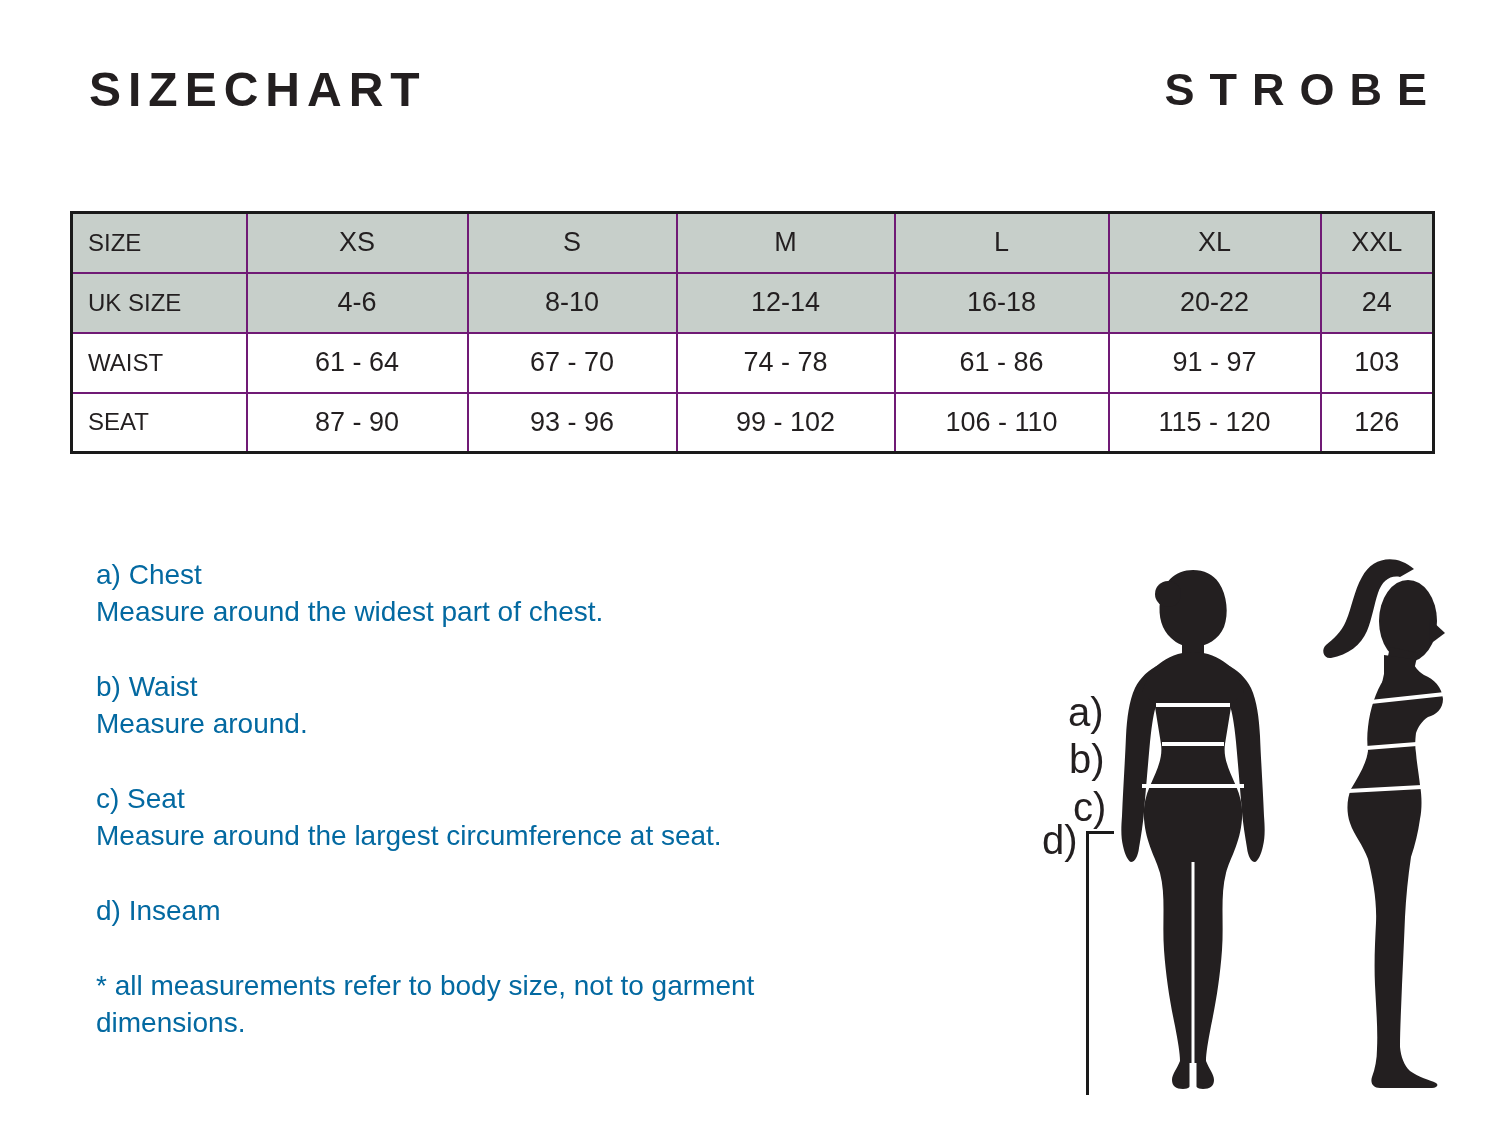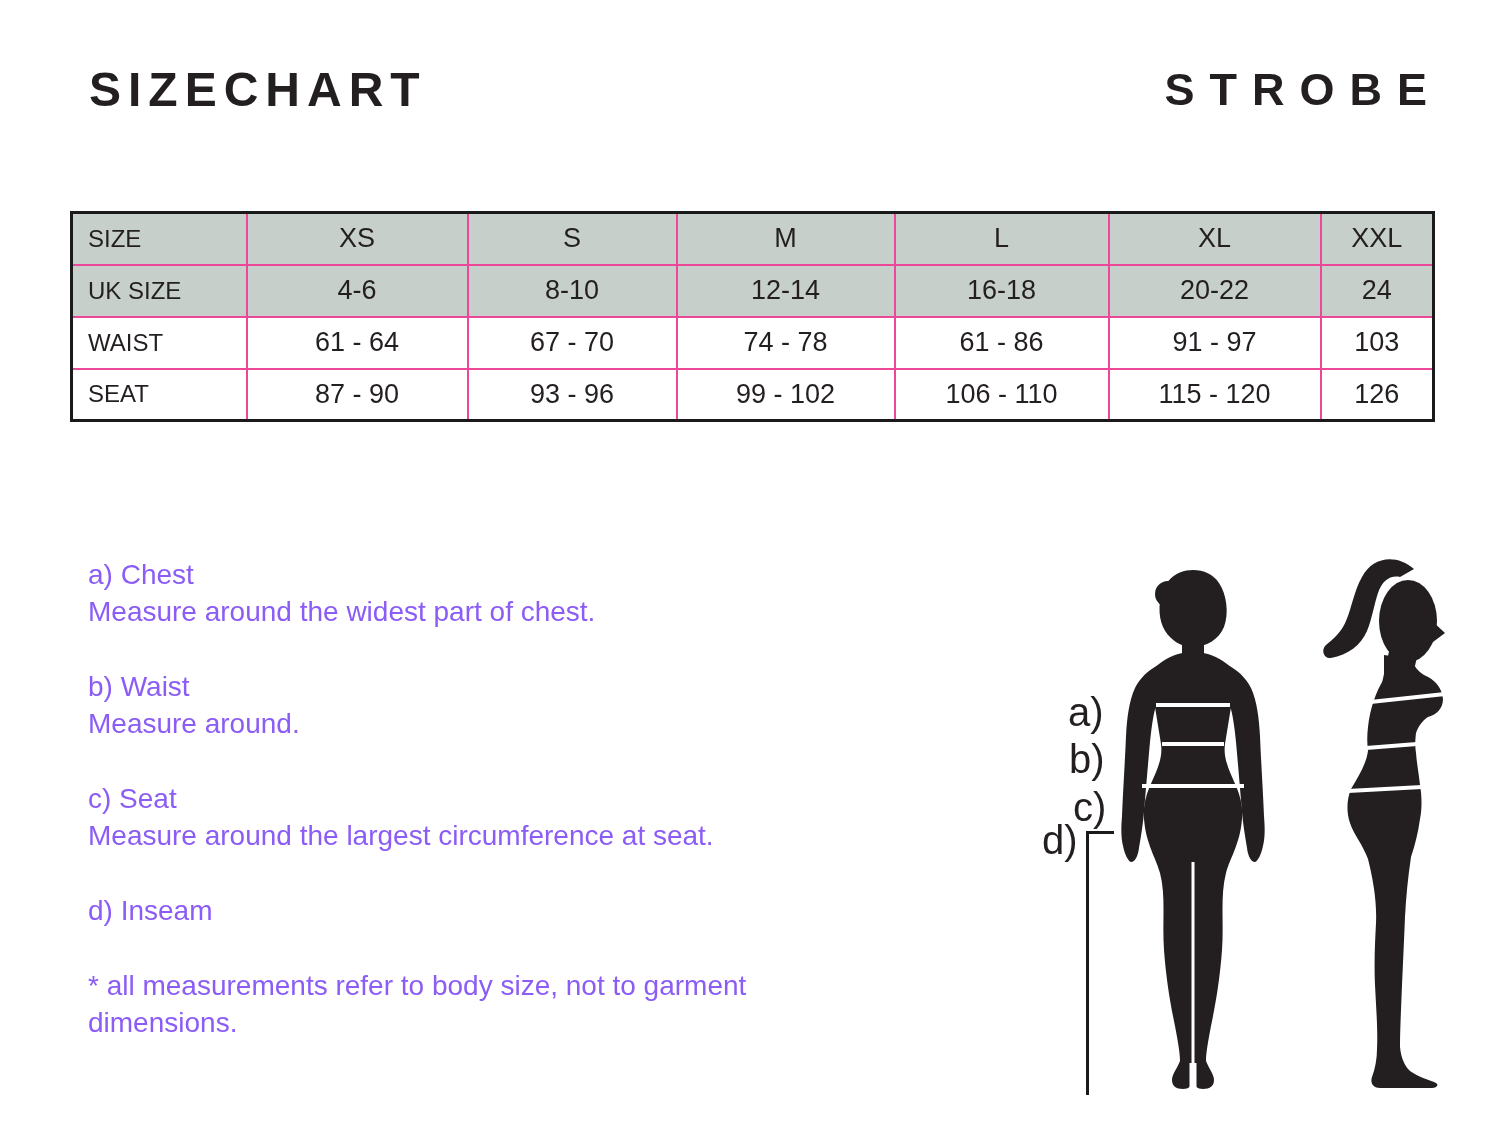--- a/index.html
+++ b/index.html
@@ -39,46 +39,46 @@
   table.size-table {
     position: absolute;
     left: 70px;
     top: 211px;
     width: 1362px;
     border-collapse: collapse;
     table-layout: fixed;
     border: 3px solid #1a1a1a;
   }
   table.size-table td {
-    border: 2px solid #ec4899;
-    height: 52px;
+    border: 2px solid #701a75;
+    height: 60px;
     text-align: center;
     vertical-align: middle;
     font-size: 27px;
     color: #231f20;
     background: #ffffff;
     overflow: hidden;
     white-space: nowrap;
   }
   table.size-table tr.row-header td { background: #c7cfca; }
   table.size-table td.label-cell {
     text-align: left;
     padding-left: 15px;
     font-size: 24px;
   }
 
   
   .instructions {
     position: absolute;
-    left: 88px;
+    left: 96px;
     top: 556px;
     width: 740px;
     font-size: 28px;
     line-height: 37px;
-    color: #8b5cf6;
+    color: #0369a1;
   }
   .instr-block { margin-bottom: 38px; }
   .footnote { max-width: 730px; }
 
   
   .fig-label {
     position: absolute;
     font-size: 40px;
     line-height: 40px;
     color: #231f20;

